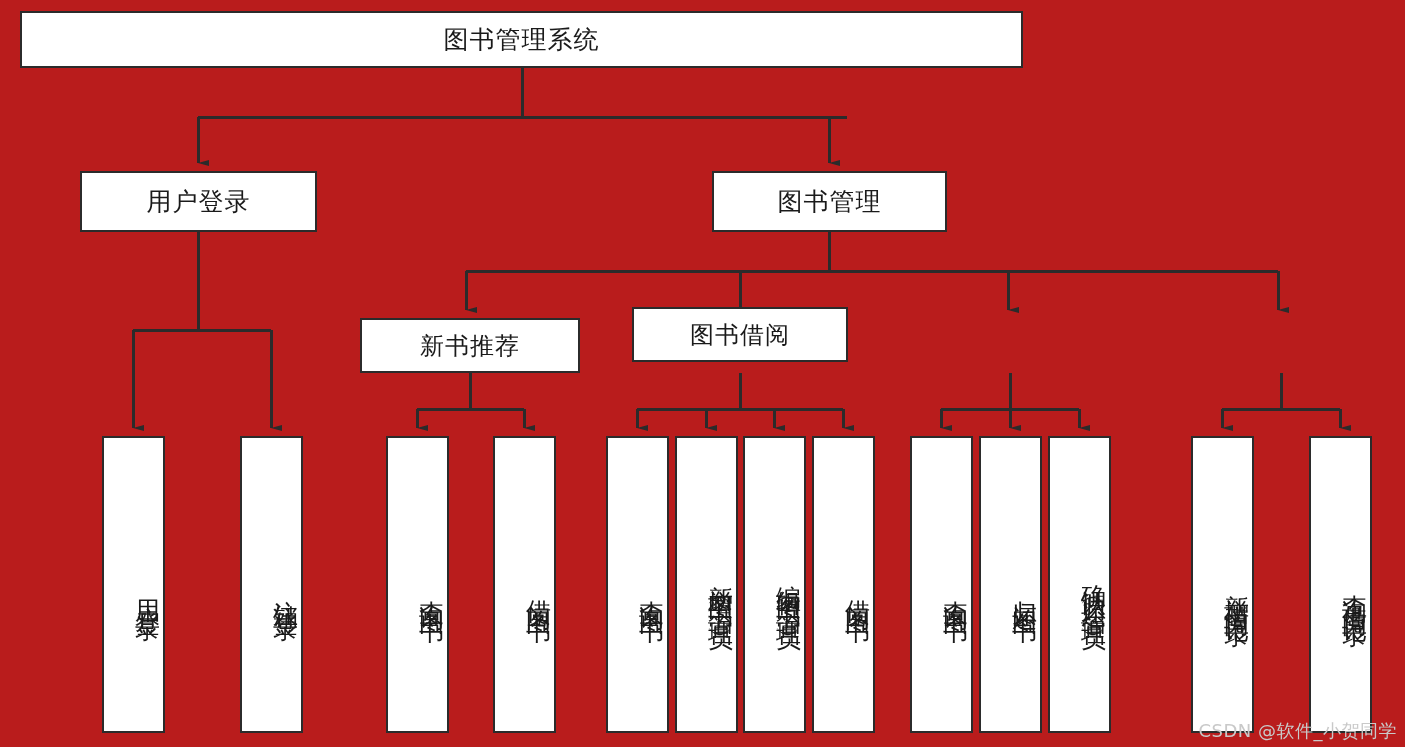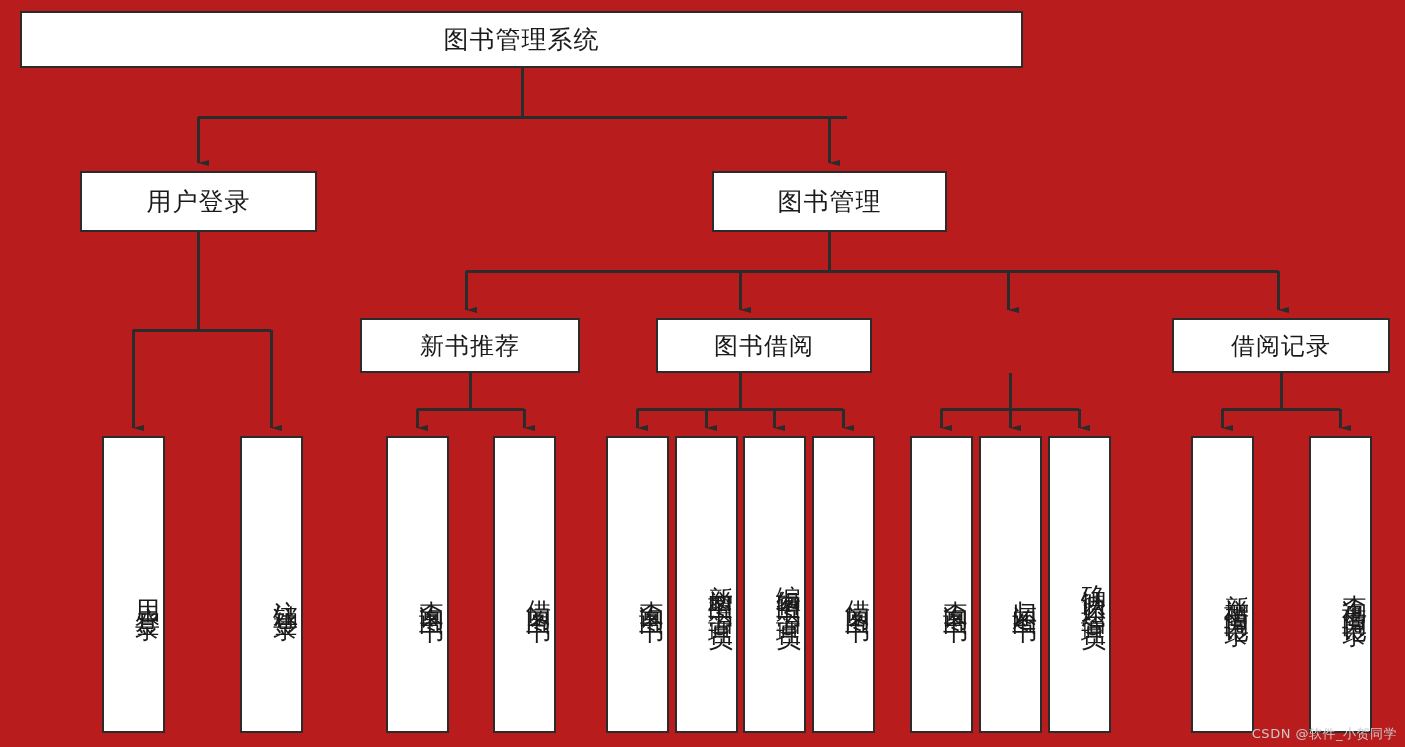--- a/index.html
+++ b/index.html
@@ -54,21 +54,21 @@
   .node.leaf span{
     writing-mode:vertical-rl;
     text-orientation:upright;
     display:block;
   }
   
   #watermark{
     position:absolute;
     right:8px;
     bottom:4px;
-    font-size:13px;
+    font-size:18px;
     color:#c9c9c9;
     letter-spacing:0.5px;
     white-space:nowrap;
     user-select:none;
   }
 </style>
 </head>
 <body>
 
 <div id="stage">
@@ -126,24 +126,23 @@
   </svg>
 
   <div class="node h root" style="left:20px;top:11px;width:1003px;height:57px;">图书管理系统</div>
 
   <div class="node h" style="left:80px;top:171px;width:237px;height:61px;">用户登录</div>
 
   <div class="node h" style="left:712px;top:171px;width:235px;height:61px;">图书管理</div>
 
   <div class="node h lvl3" style="left:360px;top:318px;width:220px;height:55px;">新书推荐</div>
 
-  <div class="node h lvl3" style="left:632px;top:318px;width:216px;height:55px;margin-left:24px;">图书借阅</div>
+  <div class="node h lvl3" style="left:632px;top:307px;width:216px;height:55px;">图书借阅</div>
 
 
-  <div class="node h lvl3" style="left:1172px;top:318px;width:218px;height:55px;">借阅记录</div>
 
   <div class="node leaf" style="left:102px;top:436px;width:63px;height:297px;">
     <span>用户登录</span>
   </div>
   <div class="node leaf" style="left:240px;top:436px;width:63px;height:297px;">
     <span>注销登录</span>
   </div>
 
   <div class="node leaf" style="left:386px;top:436px;width:63px;height:297px;">
     <span>查询图书</span>

